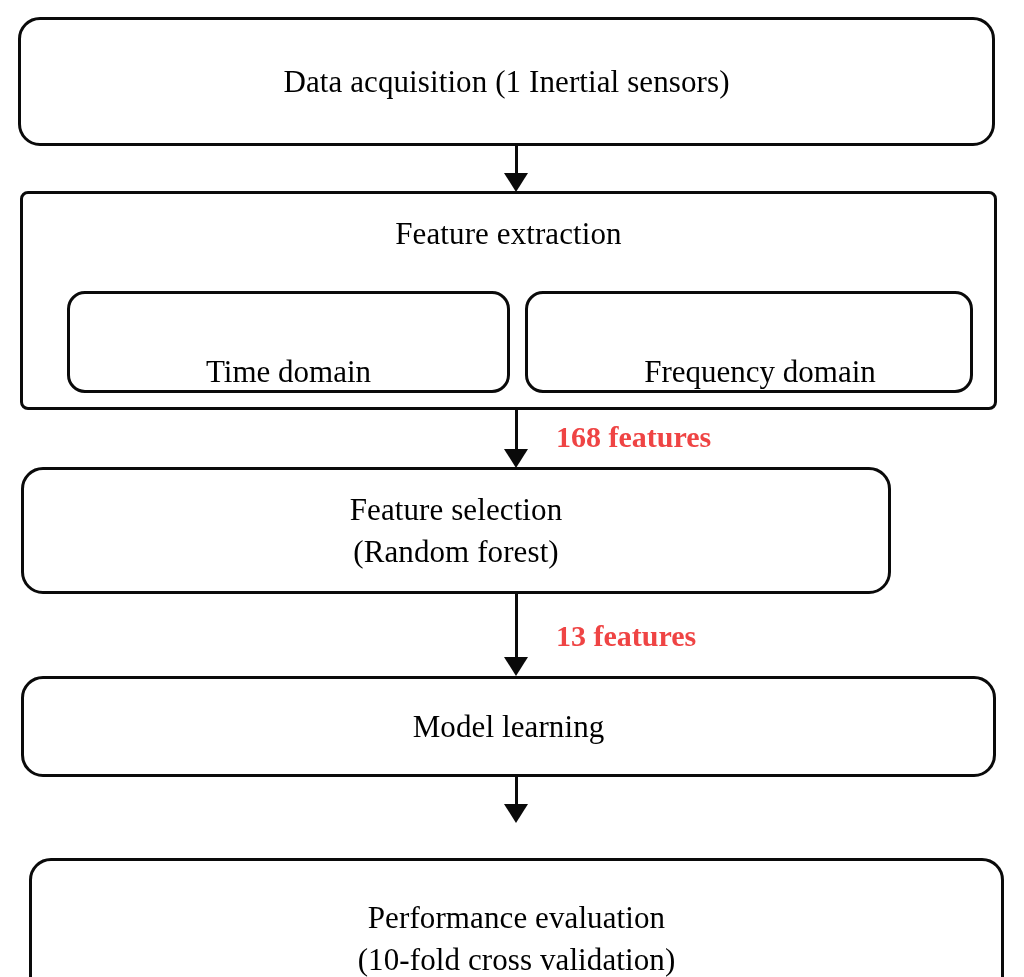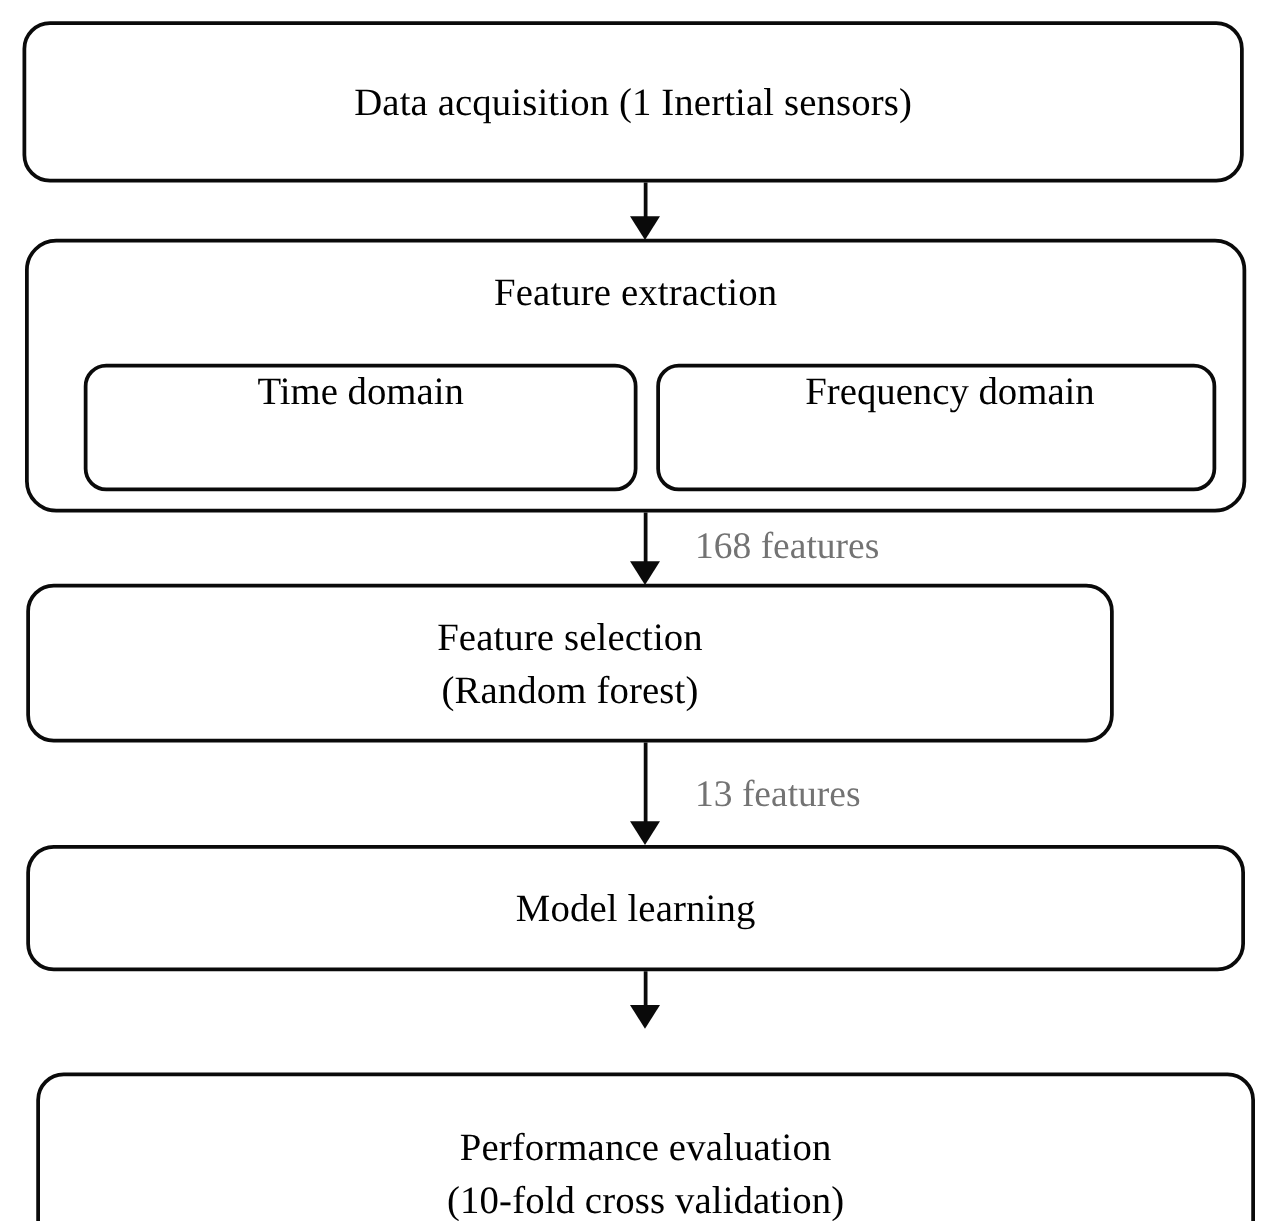--- a/index.html
+++ b/index.html
@@ -41,33 +41,33 @@
   }
   
   #box-data-acquisition {
     left: 18px; top: 17px; width: 977px; height: 129px;
   }
   
   #box-feature-extraction {
     left: 20px; top: 191px; width: 977px; height: 219px;
     justify-content: flex-start;
     padding-top: 20px;
-    border-radius: 25px;
+    border-radius: 8px;
   }
   #box-feature-extraction > .node-label {
     margin-bottom: 6px;
   }
   .subnode {
     position: absolute;
     box-sizing: border-box;
     border: 3px solid #0a0a0a;
     border-radius: 18px;
     background: #ffffff;
     display: flex;
-    align-items: flex-start;
+    align-items: flex-end;
     justify-content: center;
     text-align: center;
   }
   #box-time-domain {
     left: 44px; top: 97px; width: 443px; height: 102px;
   }
   #box-frequency-domain {
     left: 502px; top: 97px; width: 448px; height: 102px; padding-left: 22px;
   }
   .subnode-label {
@@ -122,21 +122,22 @@
 
   #arrow-4 { left: 496px; top: 777px; height: 46px; }
   #arrow-4 .shaft { height: 30px; }
   #arrow-4 .head  { top: 27px; }
 
   .edge-label {
     position: absolute;
     font-size: 30px;
     line-height: 1;
     white-space: nowrap;
-    color: #737373;
+    color: #ef4444;
+    font-weight: bold;
   }
   #edge-label-168 { left: 556px; top: 422px; }
   #edge-label-12  { left: 556px; top: 621px; }
 </style>
 </head>
 <body>
 
 <div id="canvas">
 
   <div class="node" id="box-data-acquisition">

